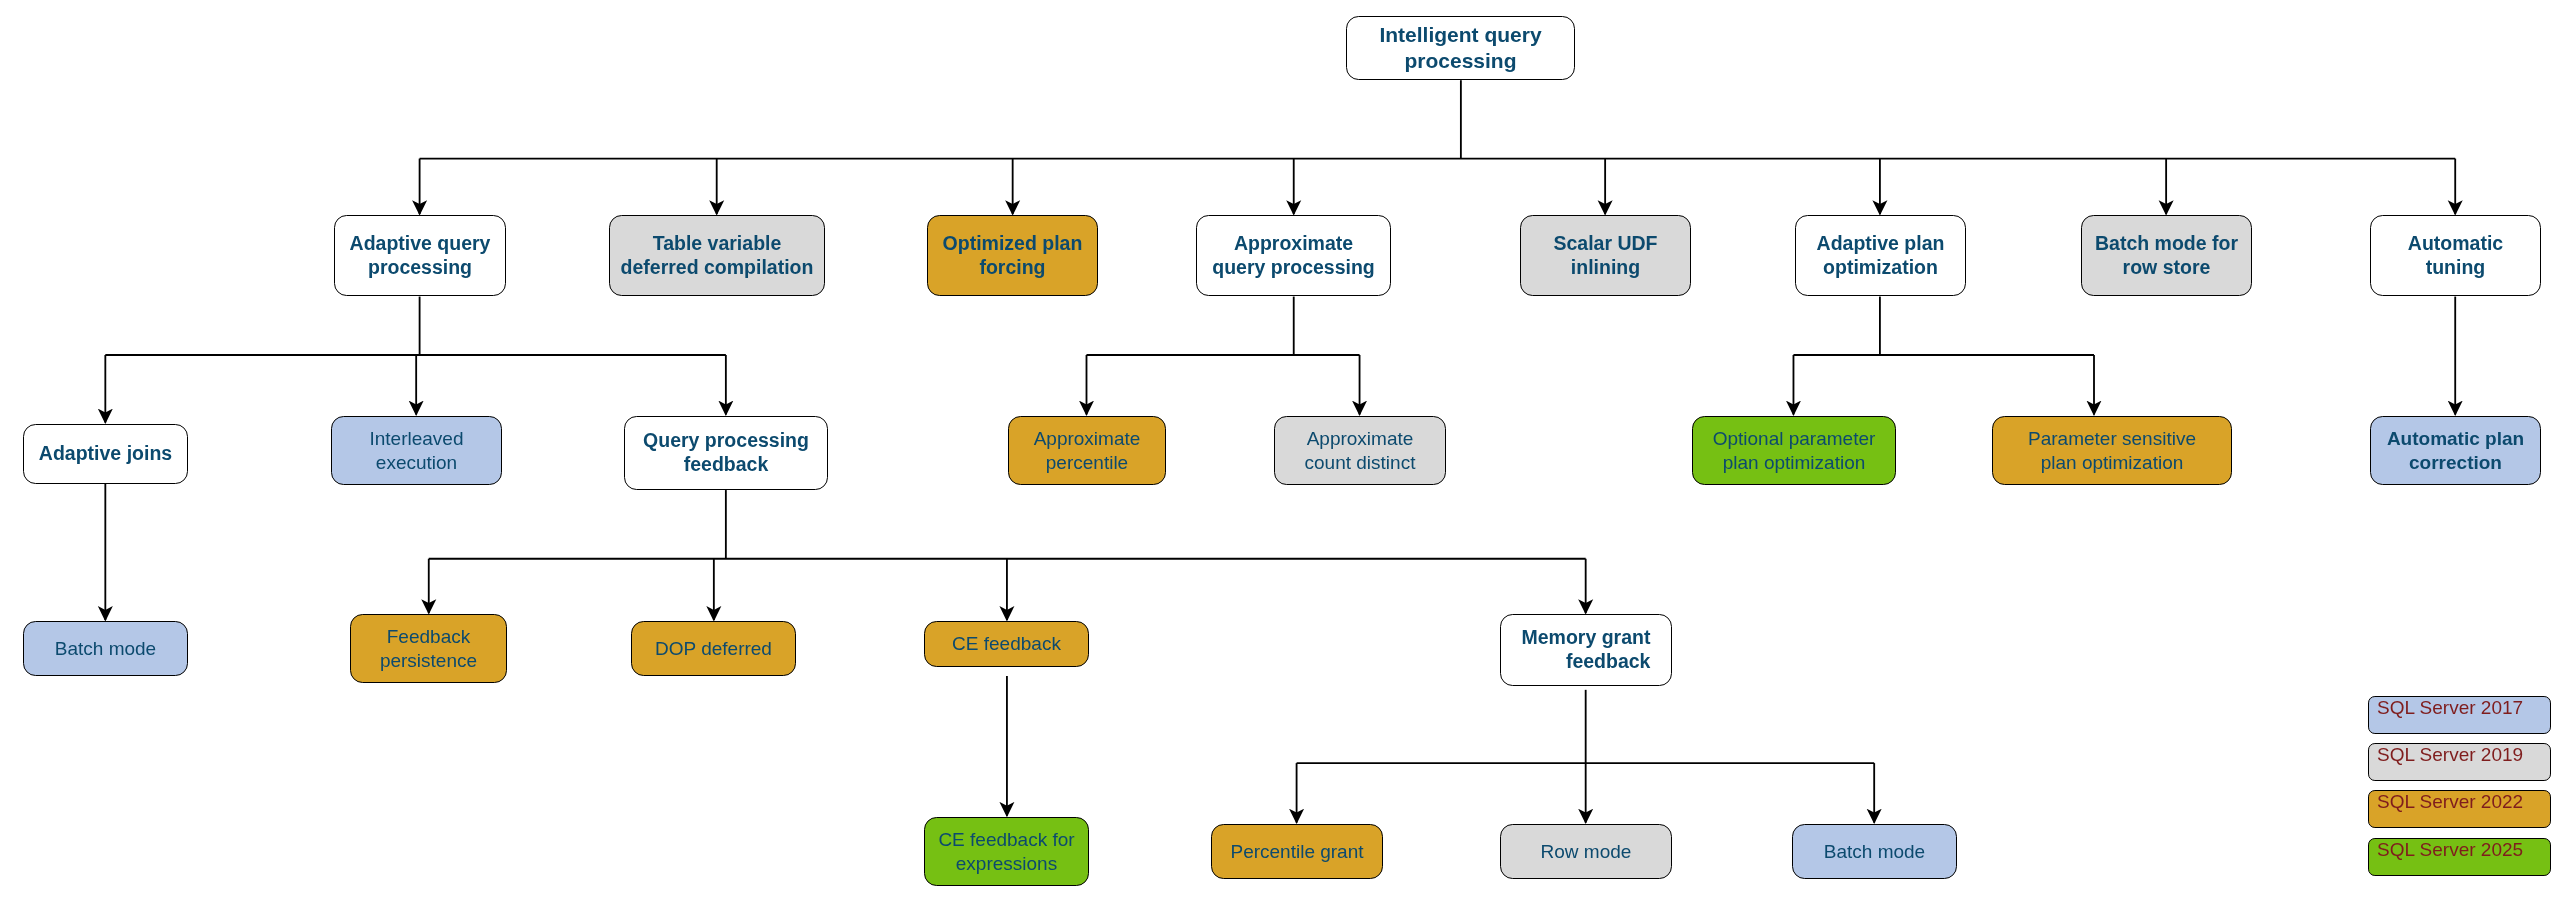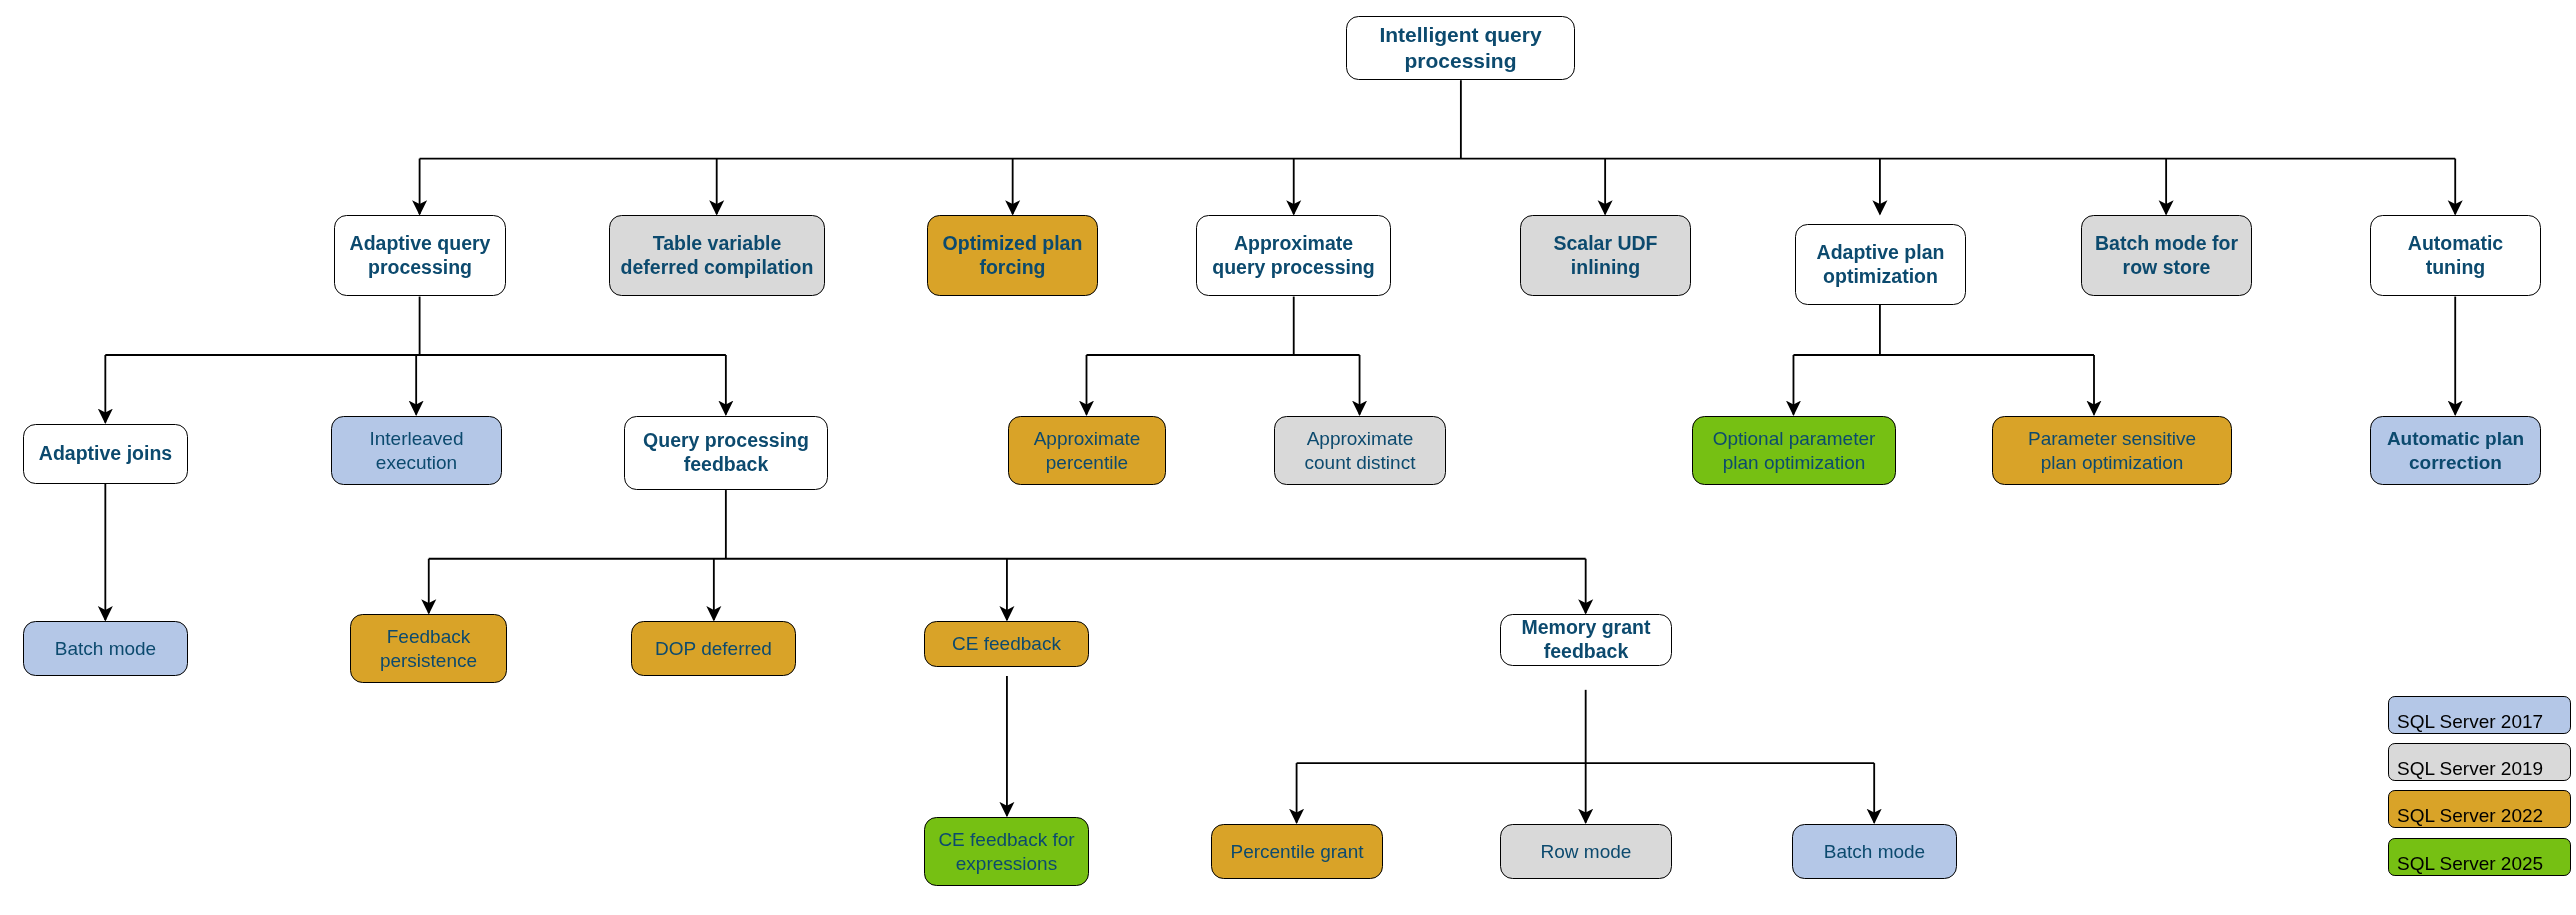--- a/index.html
+++ b/index.html
@@ -67,27 +67,26 @@
     z-index: 3;
   }
   .legend-item {
     box-sizing: border-box;
     width: 183px;
     height: 38px;
     margin-bottom: 9.2px;
     border: 1.7px solid #000000;
     border-radius: 6.9px;
     display: flex;
-    align-items: flex-end;
+    align-items: flex-start;
     justify-content: flex-start;
     padding-left: 8px;
     font-size: 19px;
     font-family: "Liberation Sans", sans-serif;
-    color: #000000;
-    margin-left: 20px;
+    color: #7f1d1d;
   }
 </style>
 </head>
 <body>
 
 <div id="canvas">
   <svg id="edge-layer" viewBox="0 0 4500 1600" width="2576" height="916" xmlns="http://www.w3.org/2000/svg">
     <defs>
       <marker id="arrowhead" markerWidth="9" markerHeight="9" refX="7.6" refY="4.5" orient="auto" markerUnits="strokeWidth">
         <path d="M0,0.4 L8.4,4.5 L0,8.6 L2.1,4.5 Z" fill="#000000"></path>
@@ -140,21 +139,21 @@
       <div class="node plain lvl1" style="left: 334px; top: 215px; width: 172px; height: 81px;">Adaptive query
 processing</div>
       <div class="node gray lvl1" style="left: 609px; top: 215px; width: 216px; height: 81px;">Table variable
 deferred compilation</div>
       <div class="node orange lvl1" style="left: 927px; top: 215px; width: 171px; height: 81px;">Optimized plan
 forcing</div>
       <div class="node plain lvl1" style="left: 1196px; top: 215px; width: 195px; height: 81px;">Approximate
 query processing</div>
       <div class="node gray lvl1" style="left: 1520px; top: 215px; width: 171px; height: 81px;">Scalar UDF
 inlining</div>
-      <div class="node plain lvl1" style="left: 1795px; top: 224px; width: 171px; height: 81px;">Adaptive plan
+      <div class="node plain lvl1" style="left: 1795px; top: 215px; width: 171px; height: 81px;">Adaptive plan
 optimization</div>
       <div class="node gray lvl1" style="left: 2081px; top: 215px; width: 171px; height: 81px;">Batch mode for
 row store</div>
       <div class="node plain lvl1" style="left: 2370px; top: 215px; width: 171px; height: 81px;">Automatic
 tuning</div>
       <div class="node plain lvl1" style="left: 23px; top: 424px; width: 165px; height: 60px;">Adaptive joins</div>
       <div class="node blue lvl2" style="left: 331px; top: 416px; width: 171px; height: 69px;">Interleaved
 execution</div>
       <div class="node plain lvl1" style="left: 624px; top: 416px; width: 204px; height: 74px;">Query processing
 feedback</div>
@@ -166,21 +165,21 @@
 plan optimization</div>
       <div class="node orange lvl2" style="left: 1992px; top: 416px; width: 240px; height: 69px;">Parameter sensitive
 plan optimization</div>
       <div class="node blue lvl2" style="left: 2370px; top: 416px; width: 171px; height: 69px; font-weight: bold;">Automatic plan
 correction</div>
       <div class="node blue lvl2" style="left: 23px; top: 621px; width: 165px; height: 55px;">Batch mode</div>
       <div class="node orange lvl2" style="left: 350px; top: 614px; width: 157px; height: 69px;">Feedback
 persistence</div>
       <div class="node orange lvl2" style="left: 631px; top: 621px; width: 165px; height: 55px;">DOP deferred</div>
       <div class="node orange lvl2" style="left: 924px; top: 621px; width: 165px; height: 46px;">CE feedback</div>
-      <div class="node plain lvl1" style="left: 1500px; top: 614px; width: 172px; height: 52px;">Memory grant
+      <div class="node plain lvl1" style="left: 1500px; top: 614px; width: 172px; height: 72px; text-align: right;">Memory grant
 feedback</div>
       <div class="node green lvl2" style="left: 924px; top: 817px; width: 165px; height: 69px;">CE feedback for
 expressions</div>
       <div class="node orange lvl2" style="left: 1211px; top: 824px; width: 172px; height: 55px;">Percentile grant</div>
       <div class="node gray lvl2" style="left: 1500px; top: 824px; width: 172px; height: 55px;">Row mode</div>
       <div class="node blue lvl2" style="left: 1792px; top: 824px; width: 165px; height: 55px;">Batch mode</div>
     </div>
 
   <div class="legend">
     <div class="legend-item" style="background: rgb(180, 199, 231);">

